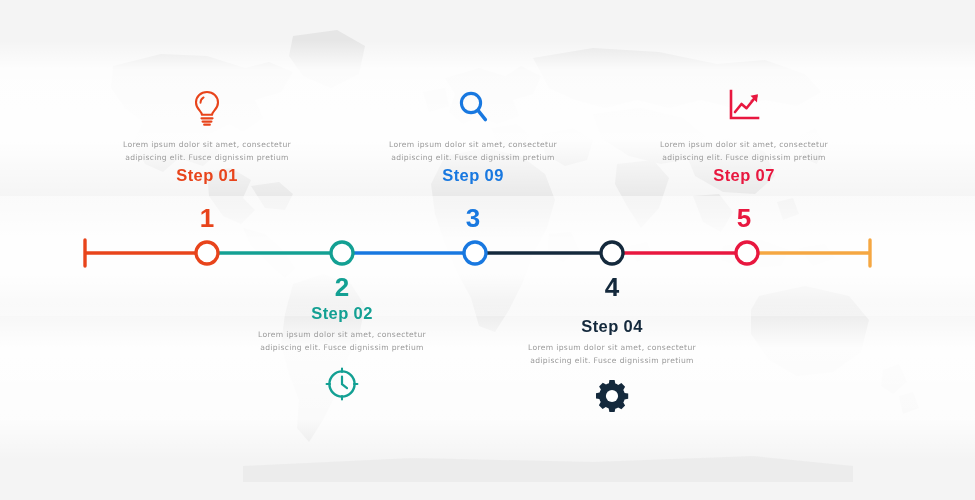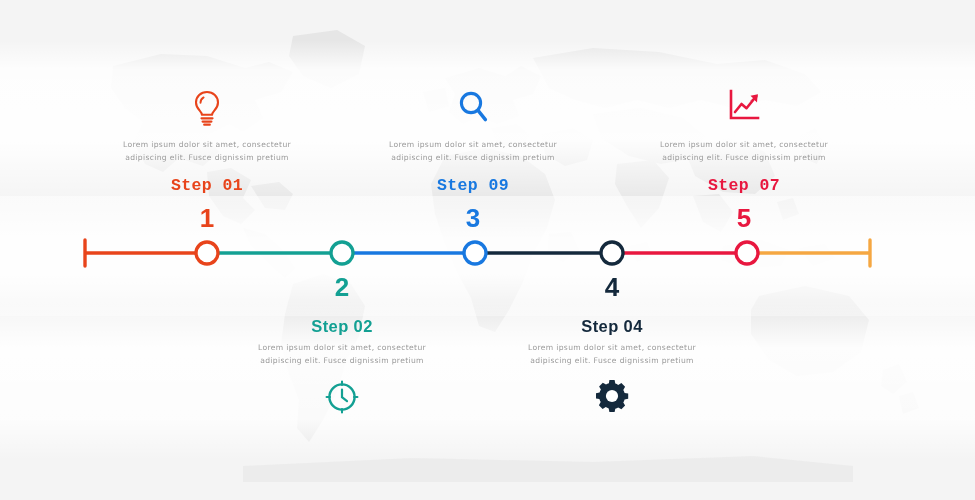--- a/index.html
+++ b/index.html
@@ -40,21 +40,21 @@
   .title{
     font-size:16.5px;font-weight:bold;letter-spacing:.4px;
   }
   .num{
     position:absolute;font-size:26px;font-weight:bold;width:60px;text-align:center;
     letter-spacing:0;
   }
 
   
   .step-top .icon{margin-bottom:9px;}
-  .step-top .title{margin-top:12px;font-family:Liberation Mono, monospace;}
+  .step-top .title{margin-top:2px;}
   
   .step-bottom .title{margin-bottom:6px;}
   .step-bottom .icon{margin-top:12px;}
 </style>
 </head>
 <body>
 
 <div id="stage">
 
   <div class="map-layer">
@@ -140,21 +140,21 @@
             <path fill="none" stroke="#e8441b" stroke-width="2.1" stroke-linecap="round" stroke-linejoin="round" d="M17 4c-6.2 0-11 4.6-11 10.4 0 3.8 1.9 6.2 3.7 8.2 1.3 1.5 2.1 2.6 2.3 4.2h10c.2-1.6 1-2.7 2.3-4.2 1.8-2 3.7-4.4 3.7-8.2C28 8.6 23.2 4 17 4z"></path>
             <path fill="none" stroke="#e8441b" stroke-width="1.9" stroke-linecap="round" d="M13.6 9.4c-2 1.2-3.1 3.1-3.1 5.3"></path>
             <path stroke="#e8441b" stroke-width="2.2" stroke-linecap="round" d="M11.5 30.3h11"></path>
             <path stroke="#e8441b" stroke-width="2.2" stroke-linecap="round" d="M12.6 33.6h8.8"></path>
             <path stroke="#e8441b" stroke-width="2.2" stroke-linecap="round" d="M14.2 36.7h5.6"></path>
           </svg></span>
         <div class="desc">Lorem ipsum dolor sit amet, consectetur adipiscing elit. Fusce dignissim pretium</div>
         <div class="title" style="color:#e8441b">Step 01</div>
       </div>
       <div class="num" style="left:177px;top:203px;color:#e8441b">1</div>
-      <div class="step step-bottom" style="left:237px;top:317px">
+      <div class="step step-bottom" style="left:237px;top:304px">
         <div class="title" style="color:#13a093">Step 02</div>
         <div class="desc">Lorem ipsum dolor sit amet, consectetur adipiscing elit. Fusce dignissim pretium</div>
         <span class="icon"><svg width="36" height="36" viewBox="0 0 36 36">
             <circle cx="18" cy="18" r="12.6" fill="none" stroke="#13a093" stroke-width="2.4"></circle>
             <path stroke="#13a093" stroke-width="2.2" stroke-linecap="round" fill="none" d="M18 10.6v7.6l5 4"></path>
             <path stroke="#13a093" stroke-width="2.1" stroke-linecap="round" d="M18 2.6v3.4M18 30v3.4M2.6 18H6M30 18h3.4"></path>
           </svg></span>
       </div>
       <div class="num" style="left:312px;top:272px;color:#13a093">2</div>
       <div class="step step-top" style="left:368px;top:88px">

